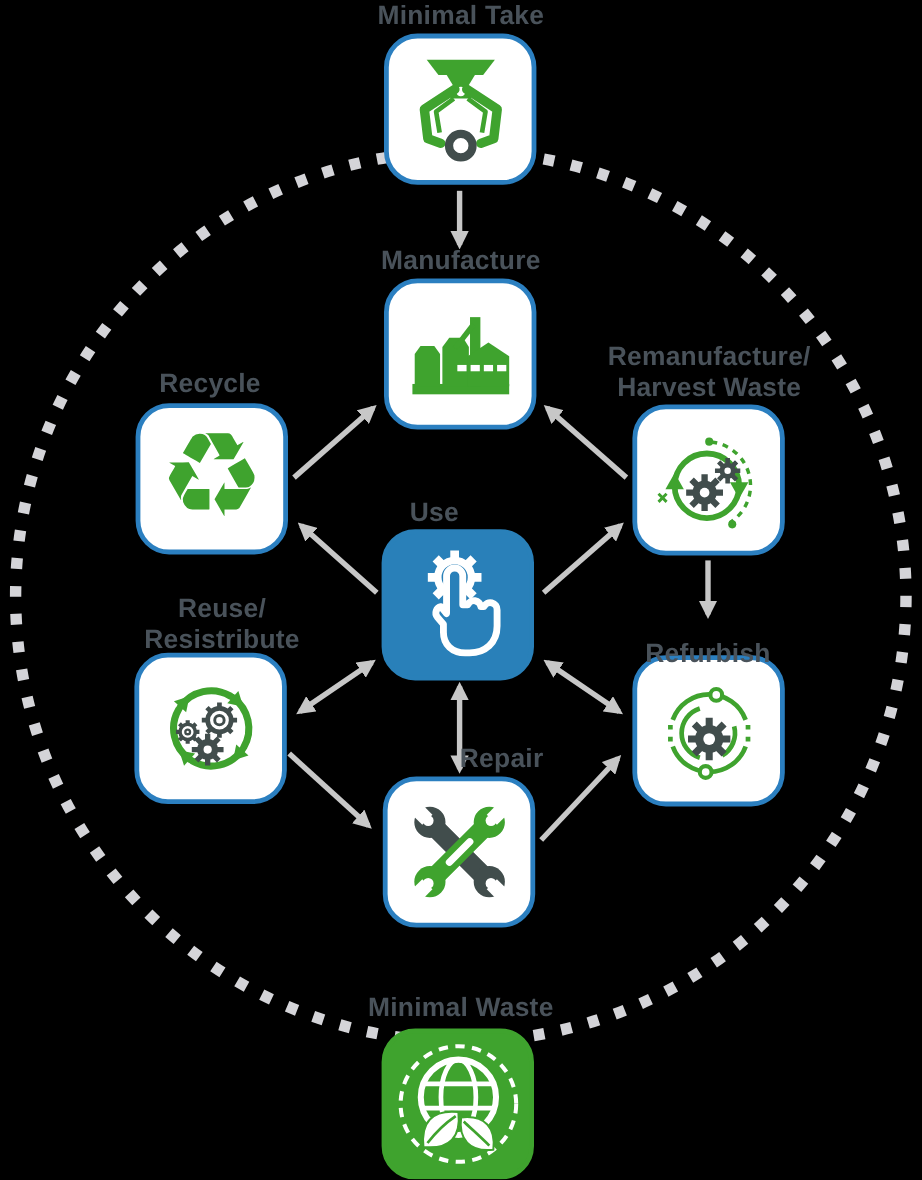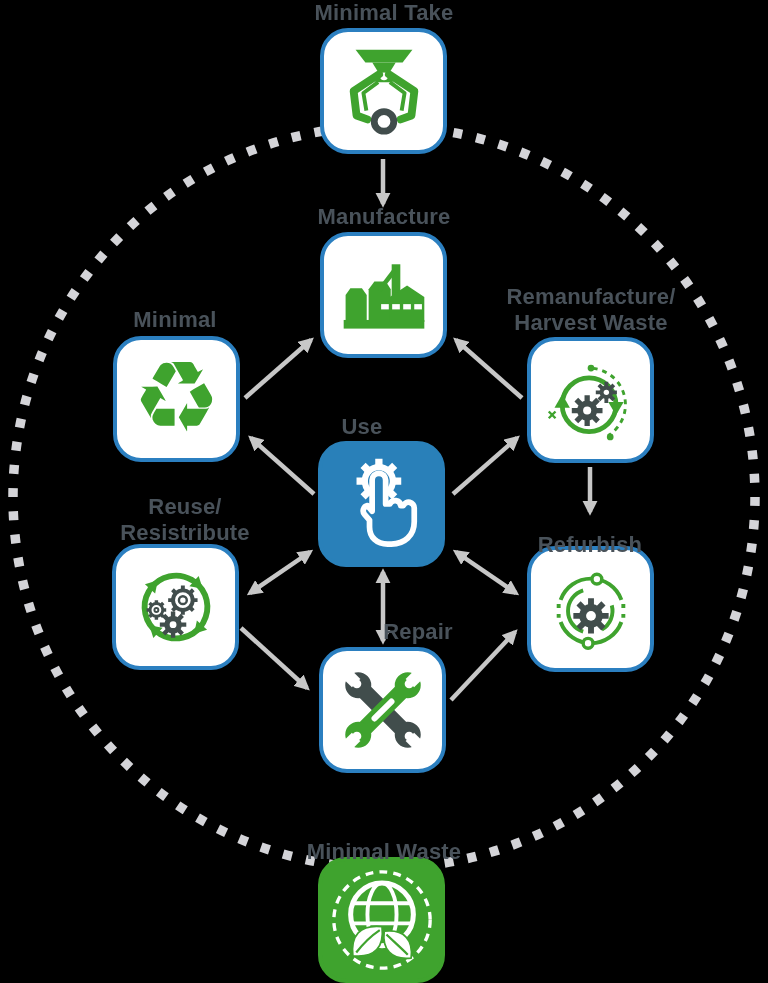--- a/index.html
+++ b/index.html
@@ -39,29 +39,29 @@
       <line x1="310" y1="552" x2="250" y2="593" marker-start="url(#ah)" marker-end="url(#ah)"></line>
       <line x1="383" y1="572" x2="383" y2="641" marker-start="url(#ah)" marker-end="url(#ah)"></line>
       <line x1="456" y1="552" x2="516" y2="593" marker-start="url(#ah)" marker-end="url(#ah)"></line>
       <line x1="241" y1="628" x2="307" y2="688" marker-end="url(#ah)"></line>
       <line x1="451" y1="700" x2="515" y2="632" marker-end="url(#ah)"></line>
     </g>
   </svg>
 
   <div class="label" style="left:384px;top:204px;">Manufacture</div>
   <div class="label" style="left:384px;top:0px;">Minimal Take</div>
-  <div class="label" style="left:175px;top:307px;">Minimal</div>
+  <div class="label" style="left:175px;top:307px;">Recycle</div>
   <div class="label" style="left:591px;top:284px;">Remanufacture/
 Harvest Waste</div>
   <div class="label" style="left:362px;top:414px;">Use</div>
   <div class="label" style="left:165px;top:494px;margin-left:20px;">Reuse/
 Resistribute</div>
   <div class="label" style="left:590px;top:532px;">Refurbish</div>
   <div class="label" style="left:384px;top:619px;margin-left:34px;">Repair</div>
-  <div class="label" style="left:384px;top:827px;margin-top:12px;">Minimal Waste</div>
+  <div class="label" style="left:384px;top:827px;">Minimal Waste</div>
 
   <div class="node" style="left:320px;top:28px;">
     <svg width="98" height="98" viewBox="0 0 100 100">
       <g fill="#3fa32e">
         <path d="M21 8 H79 L69 21 H31 Z"></path>
         <path d="M38 21 H62 L54 34 H46 Z"></path>
         <path d="M43 31 H57 L59 41 H41 Z"></path>
       </g>
       <circle cx="50" cy="35" r="4" fill="#fff"></circle>
       <path d="M45 33 L19 50 L22 75 L33 79" stroke="#3fa32e" stroke-width="8" fill="none" stroke-linejoin="round" stroke-linecap="round"></path>

